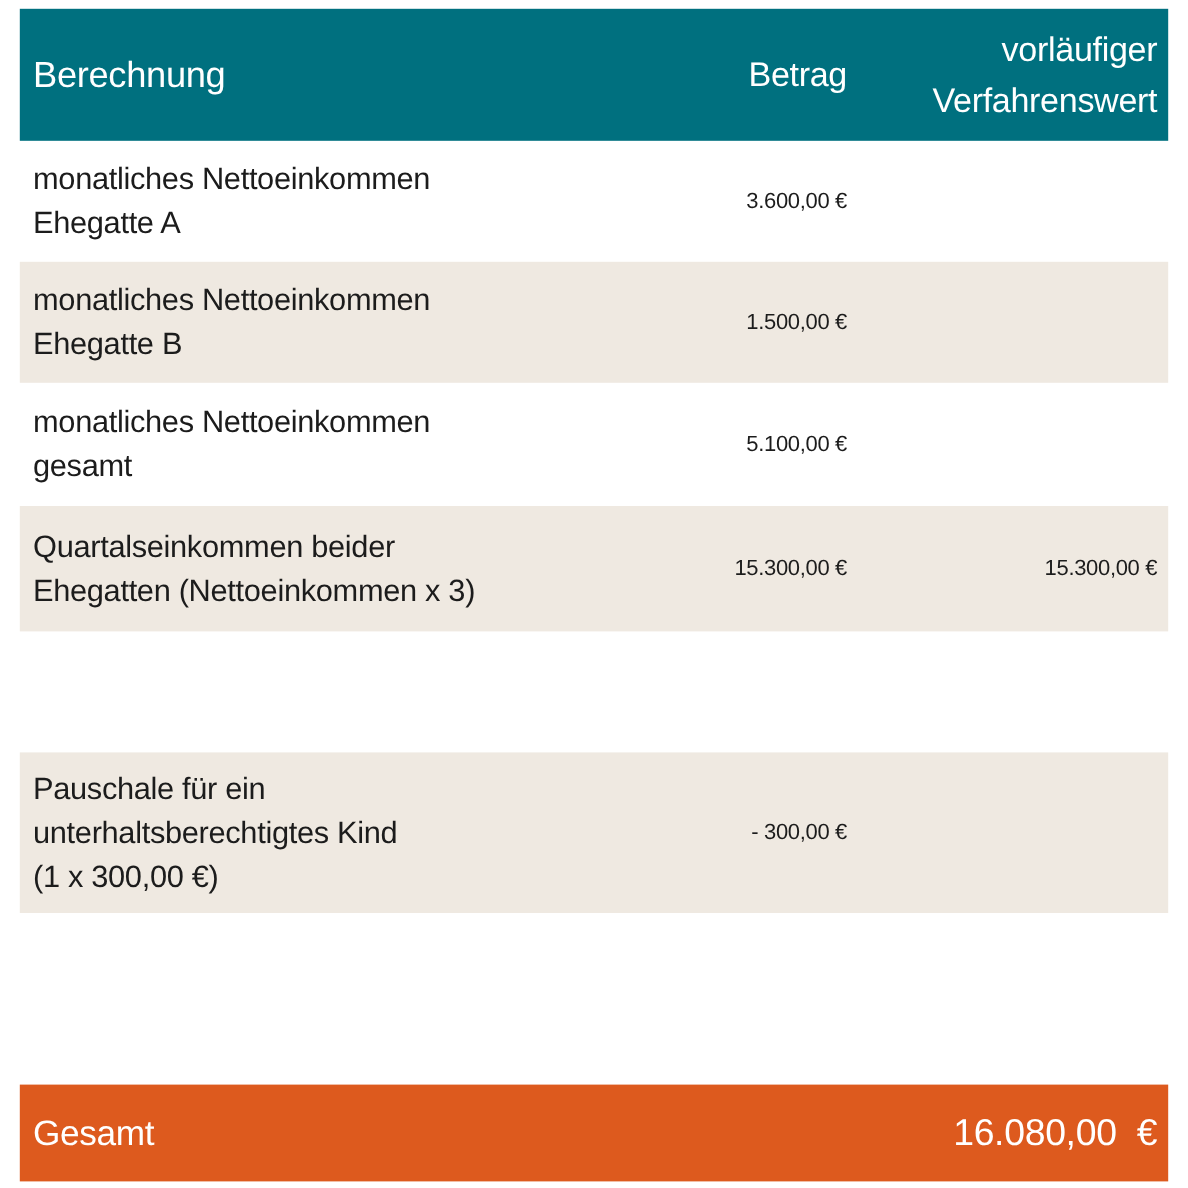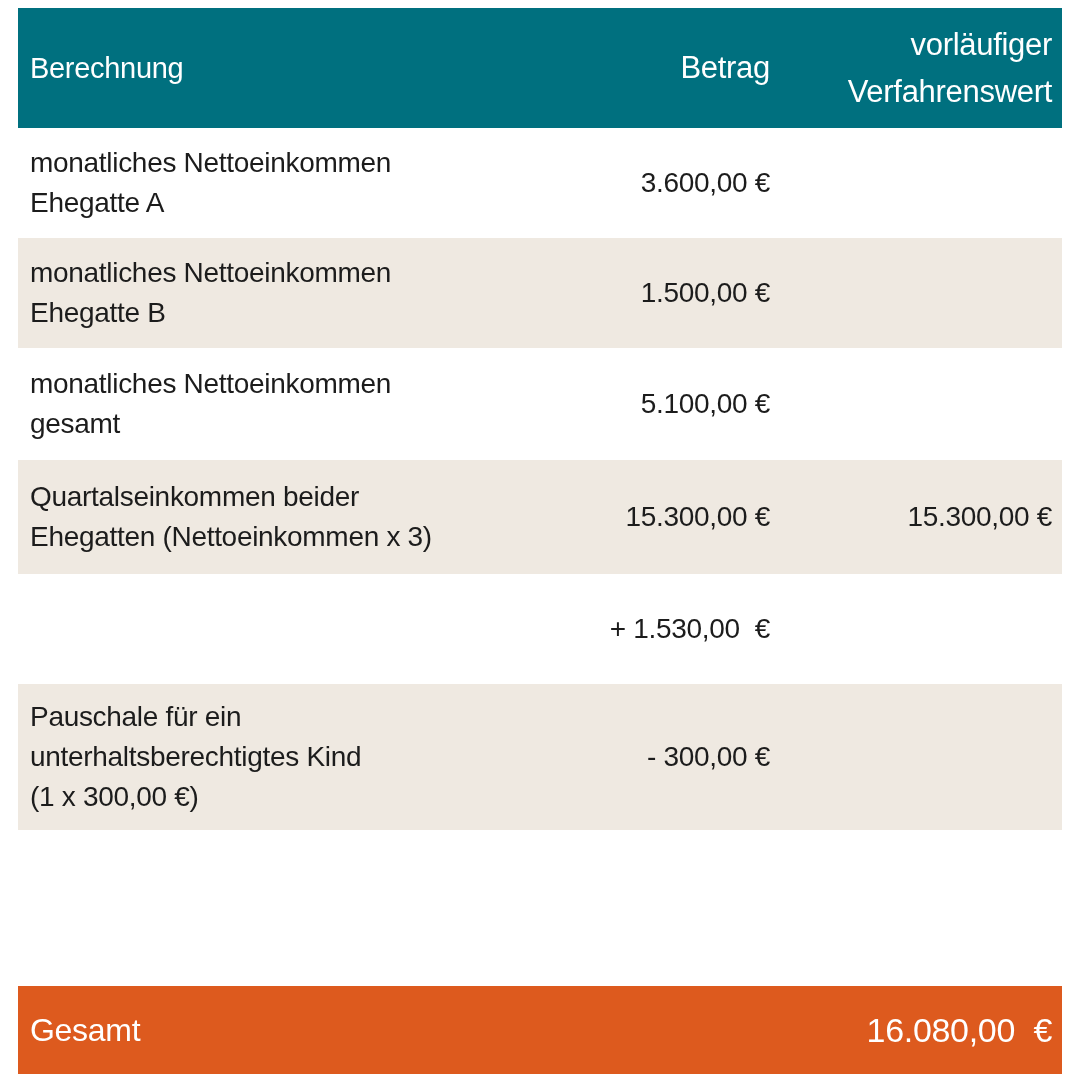--- a/index.html
+++ b/index.html
@@ -37,29 +37,29 @@
   }
   .c1{
     padding-left:12px;
     font-size:28px;
     line-height:40px;
     text-align:left;
   }
   .c2,.c3{
     text-align:right;
     padding-right:10px;
-    font-size:28px;
+    font-size:20px;
     line-height:40px;
   }
   .row.header{
     background:var(--header-bg);
     color:var(--header-text);
     min-height:120px;
   }
-  .row.header .c1{font-size:29px;line-height:42px;}
+  .row.header .c1{font-size:33px;line-height:42px;}
   .row.header .c2{font-size:31px;line-height:42px;}
   .row.header .c3{font-size:31px;line-height:47px;}
   .row.alt{
     background:var(--alt-row-bg);
   }
   .row.total{
     background:var(--total-bg);
     color:var(--header-text);
     min-height:88px;
   }
@@ -101,21 +101,20 @@
 
   <div class="row alt" style="min-height:114px">
     <div class="cell c1">Quartalseinkommen beider
 Ehegatten (Nettoeinkommen x 3)</div>
     <div class="cell c2">15.300,00 €</div>
     <div class="cell c3">15.300,00 €</div>
   </div>
 
   <div class="row" style="min-height:110px">
     <div class="cell c2"></div>
-    <div class="cell c3">+ 1.530,00 &nbsp;€</div>
   </div>
 
   <div class="row alt" style="min-height:146px">
     <div class="cell c1">Pauschale für ein
 unterhaltsberechtigtes Kind
 (1 x 300,00 €)</div>
     <div class="cell c2">- 300,00 €</div>
     <div class="cell c3"></div>
   </div>
 

